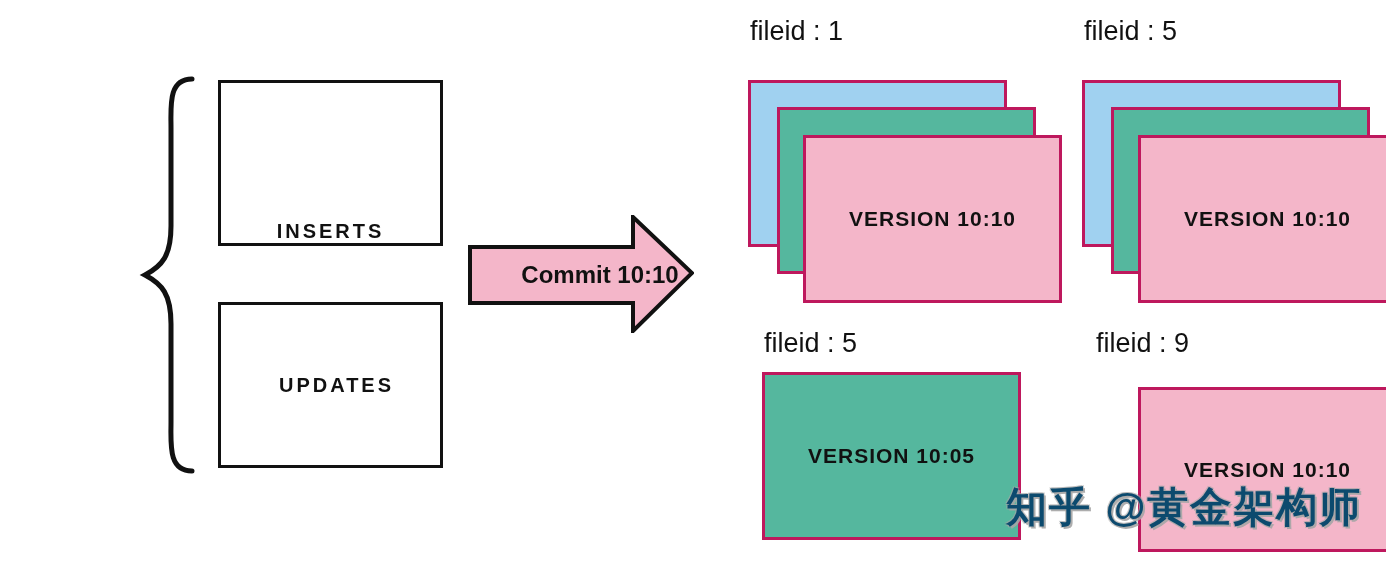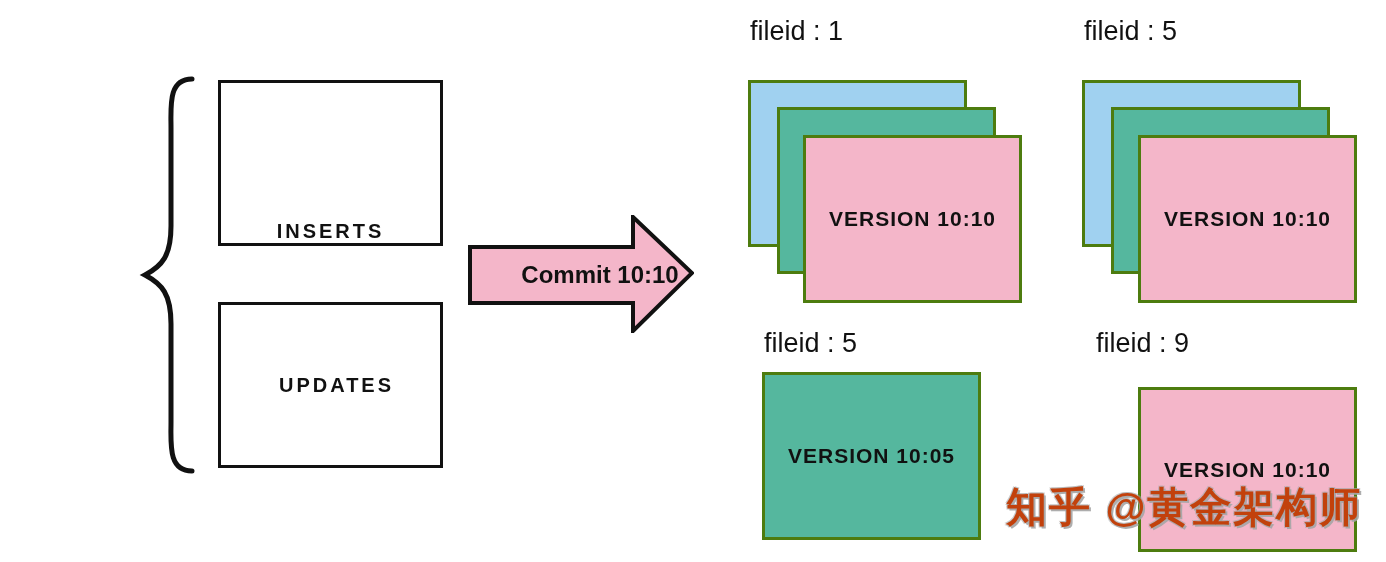--- a/index.html
+++ b/index.html
@@ -36,34 +36,34 @@
     left: 468px; top: 247px; width: 168px; height: 56px;
     display: flex; align-items: center; justify-content: center;
     font-size: 24px; font-weight: 600; margin-left: 48px;
   }
   .fileid-label {
     width: 222px; text-align: left;
     font-size: 27px; font-weight: 400;
   }
   .card {
     box-sizing: border-box;
-    width: 219px; height: 167px;
-    border: 3px solid #4d7c0f;
+    width: 259px; height: 167px;
+    border: 3px solid #be185d;
     display: flex; align-items: center; justify-content: center;
   }
   .card.blue { background: var(--blue, #A0D1F0); }
   .card.teal { background: var(--teal, #55B79E); }
   .card.pink { background: var(--pink, #F4B6C9); }
   .version-text {
     font-weight: bold; font-size: 21px; letter-spacing: 1px;
   }
   .watermark {
     left: 1006px; top: 480px;
     font-size: 41px; font-weight: bold; letter-spacing: 2px;
-    color: #c2410c;
+    color: #0c4a6e;
     text-shadow: 2px 2px 0 rgba(165,165,165,0.9), -1px -1px 0 rgba(165,165,165,0.55),
                  1px -1px 0 rgba(165,165,165,0.55), -1px 1px 0 rgba(165,165,165,0.55);
     white-space: nowrap;
     z-index: 10;
   }
 </style>
 </head>
 <body>
 
 <div class="canvas">

